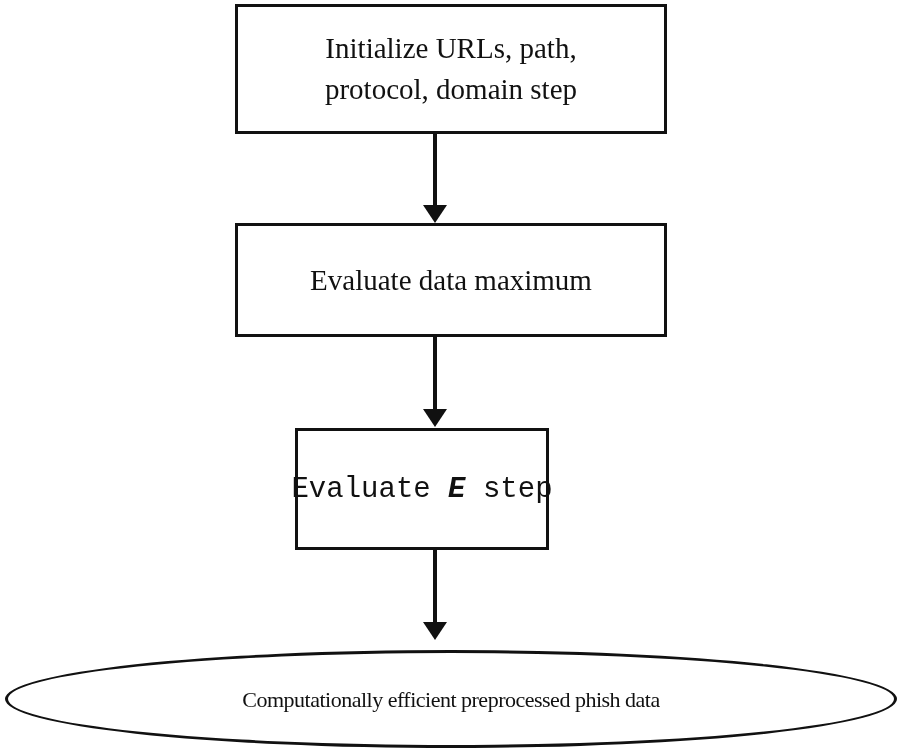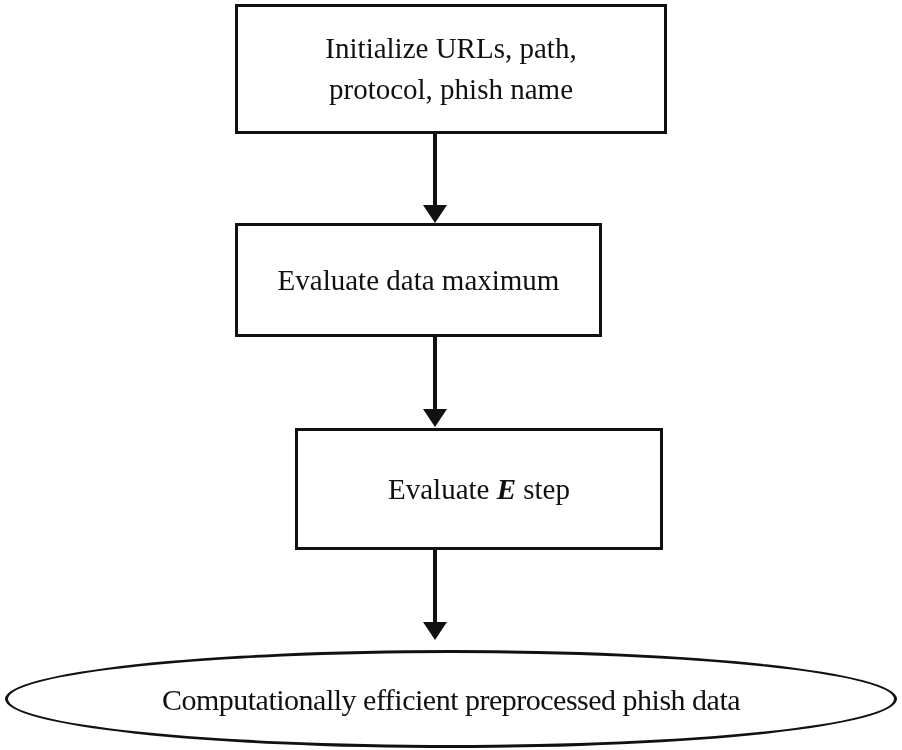--- a/index.html
+++ b/index.html
@@ -32,28 +32,28 @@
     justify-content: center;
     text-align: left;
   }
   .node .line {
     display: block;
     font-size: 29px;
     line-height: 41px;
     white-space: nowrap;
   }
   .box-initialize { left: 235px; top: 4px;   width: 432px; height: 130px; }
-  .box-likelihood { left: 235px; top: 223px; width: 367px; height: 114px; }
-  .box-emstep     { left: 295px; top: 428px; width: 368px; height: 122px; }
+  .box-likelihood { left: 235px; top: 223px; width: 432px; height: 114px; }
+  .box-emstep     { left: 295px; top: 428px; width: 254px; height: 122px; font-family: Liberation Mono, monospace; }
   .ellipse-output {
     left: 5px; top: 650px; width: 892px; height: 98px;
     border-radius: 50%;
   }
   .ellipse-output .line {
-    font-size: 30px;
+    font-size: 22px;
     letter-spacing: -0.5px;
   }
   .var {
     font-style: italic;
     font-weight: 600;
   }
   .arrow { position: absolute; }
   .arrow .shaft {
     position: absolute;
     width: 4px;
@@ -74,21 +74,21 @@
   .arrow-3 .shaft { left: 433px; top: 550px; height: 74px; }
   .arrow-3 .head  { left: 423px; top: 622px; }
 </style>
 </head>
 <body>
 
 <div class="canvas">
 
   <div class="node box-initialize">
     <span class="line">Initialize URLs, path,</span>
-    <span class="line">protocol, phish name</span>
+    <span class="line">protocol, domain step</span>
   </div>
 
   <div class="arrow arrow-1">
     <div class="shaft"></div>
     <div class="head"></div>
   </div>
 
   <div class="node box-likelihood">
     <span class="line">Evaluate data maximum</span>
   </div>

